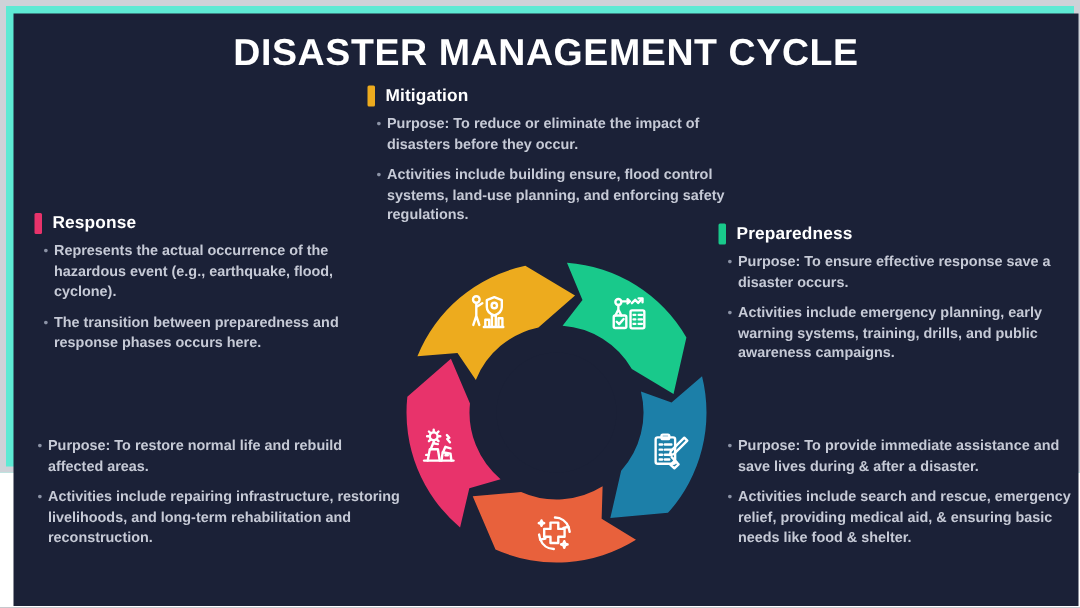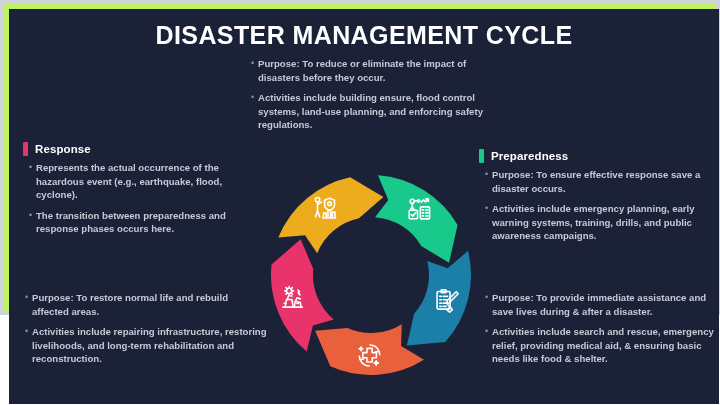--- a/index.html
+++ b/index.html
@@ -13,21 +13,21 @@
     overflow: hidden;
     font-family: "Liberation Sans", sans-serif;
   }
   .slide-frame {
     position: absolute;
     left: 0; top: 0;
     width: 720px;
     height: 315px;
     box-sizing: border-box;
     border: 4px solid #cfd2d8;
-    background: #bef264;
+    background: #5eead4;
   }
   .slide {
     position: absolute;
     left: 5px;
     top: 5px;
     width: 710px;
     height: 395px;
     background: #1b2137;
     overflow: hidden;
   }
@@ -111,20 +111,24 @@
 </style>
 </head>
 <body>
 
 <div class="slide-frame">
   <div class="slide">
 
     <div class="title">DISASTER MANAGEMENT CYCLE</div>
 
     <div class="block" id="block-mitigation">
+      <div class="block-head">
+        <span class="marker" style="background:#edab1e"></span>
+        <span class="block-title">Mitigation</span>
+      </div>
       <ul class="bullets">
         <li>
           <span class="bul-dot">•</span>
           <span class="bul-text">Purpose: To reduce or eliminate the impact of disasters before they occur.</span>
         </li>
         <li>
           <span class="bul-dot">•</span>
           <span class="bul-text">Activities include building ensure, flood control systems, land-use planning, and enforcing safety regulations.</span>
         </li>
       </ul>

